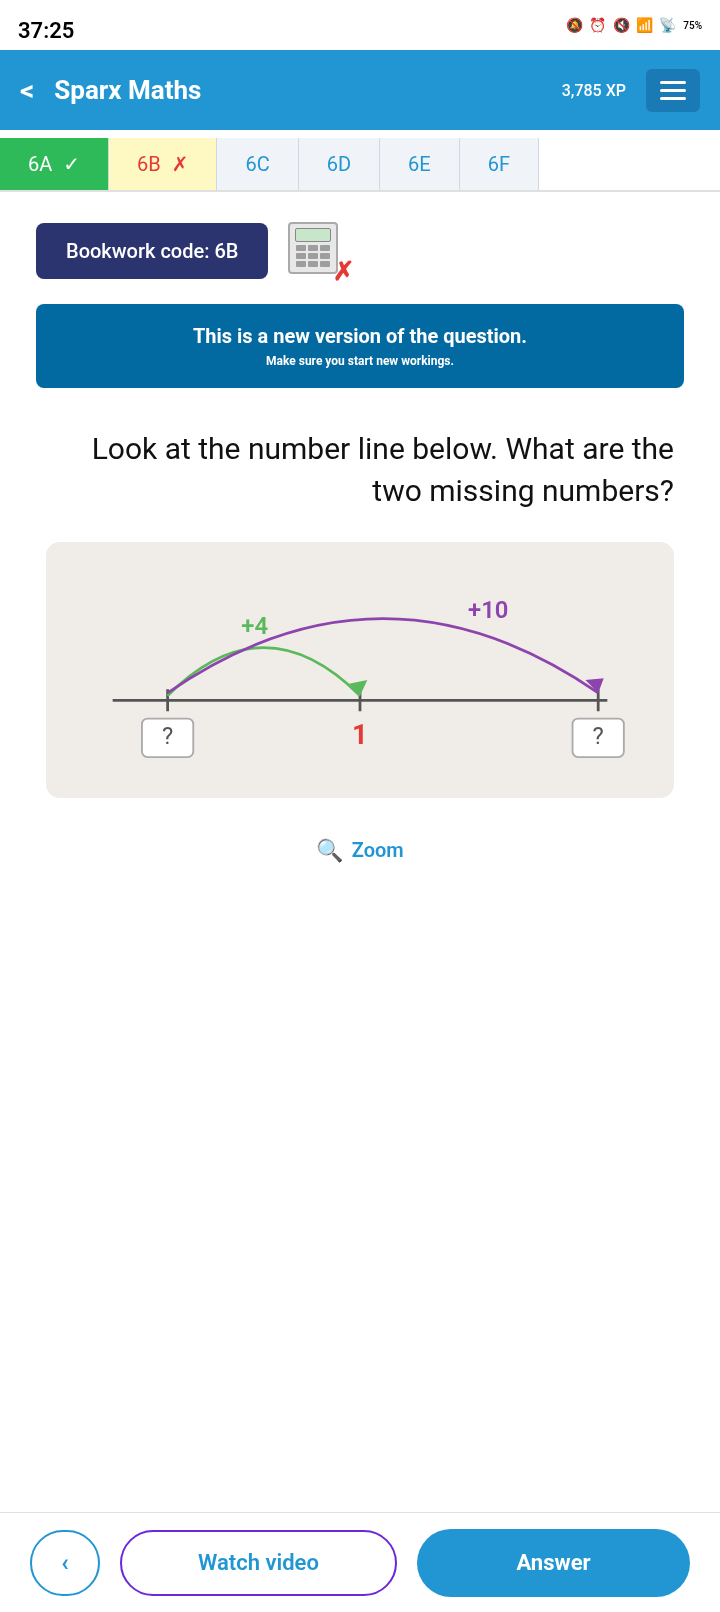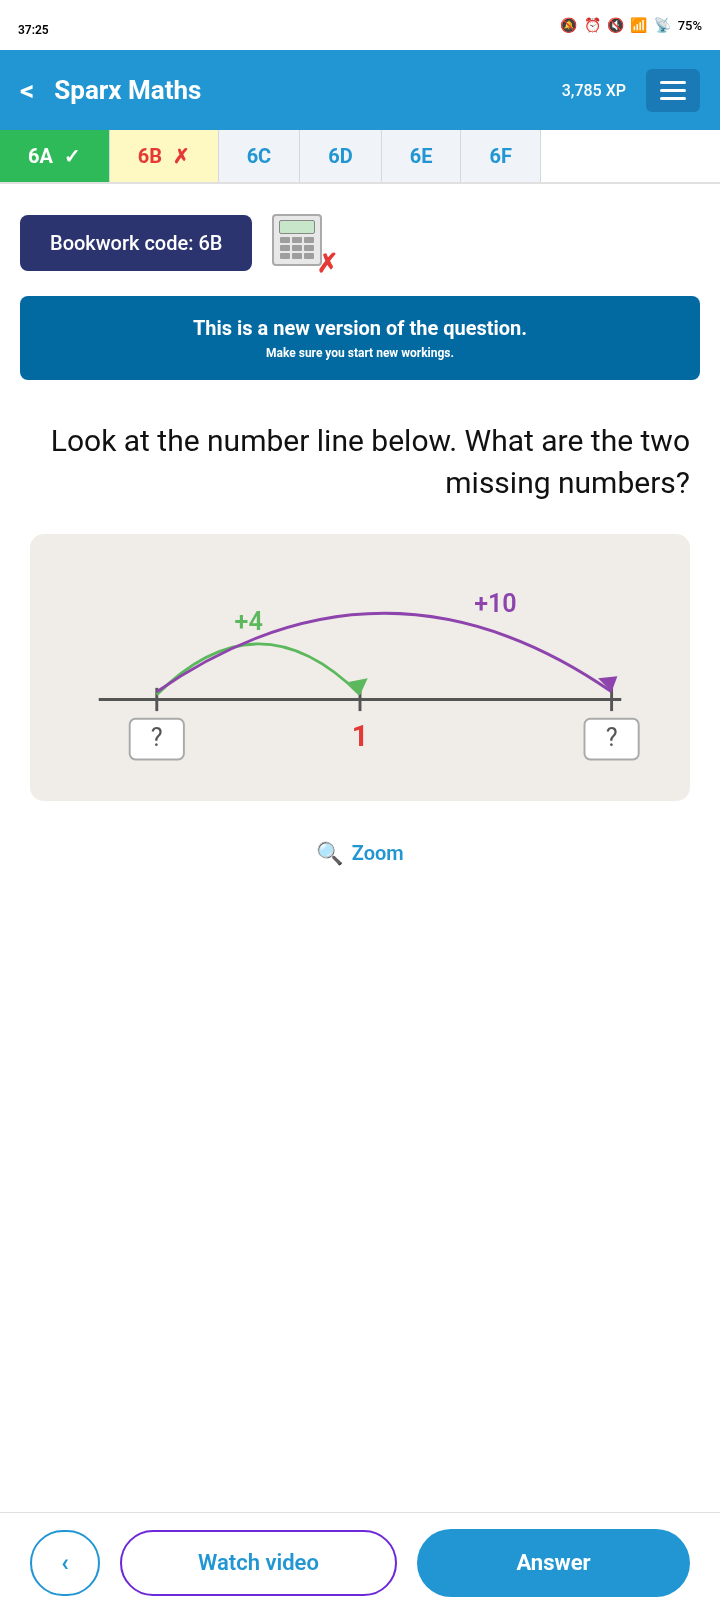--- a/index.html
+++ b/index.html
@@ -16,34 +16,34 @@
     .status-bar {
       width: 100%;
       height: 50px;
       background: #ffffff;
       display: flex;
       align-items: center;
       justify-content: space-between;
       padding: 0 18px;
     }
     .status-time {
-      font-size: 12px;
+      font-size: 22px;
       font-weight: 600;
       color: #000;
       margin-top: 10px;
     }
     .status-icons {
       display: flex;
       align-items: center;
       gap: 6px;
       font-size: 14px;
       color: #000;
     }
     .battery-text {
-      font-size: 13px;
+      font-size: 10px;
       font-weight: 500;
     }
 
     
     .header {
       width: 100%;
       height: 80px;
       background: #2196d3;
       display: flex;
       align-items: center;
@@ -91,47 +91,48 @@
       width: 100%;
       background: #fff;
       display: flex;
       align-items: stretch;
       overflow-x: auto;
       border-bottom: 2px solid #e0e0e0;
     }
     .tab {
       padding: 14px 28px;
       font-size: 20px;
-      font-weight: 700;
+      font-weight: 400;
       cursor: pointer;
       white-space: nowrap;
       color: #2196d3;
       background: #f0f4f8;
       border-right: 1px solid #d0d8e0;
+      margin-top: 8px;
     }
     .tab.active {
       background: #2fba5a;
       color: #fff;
     }
     .tab.error {
       color: #e53935;
       background: #fef9c3;
     }
     .tab-check {
       color: #fff;
       margin-left: 6px;
     }
     .tab-x {
       color: #e53935;
       margin-left: 6px;
     }
 
     
     .content {
-      padding: 30px 20px;
+      padding: 30px 36px;
     }
 
     
     .bookwork-row {
       display: flex;
       align-items: center;
       gap: 20px;
       margin-bottom: 24px;
     }
     .bookwork-badge {

